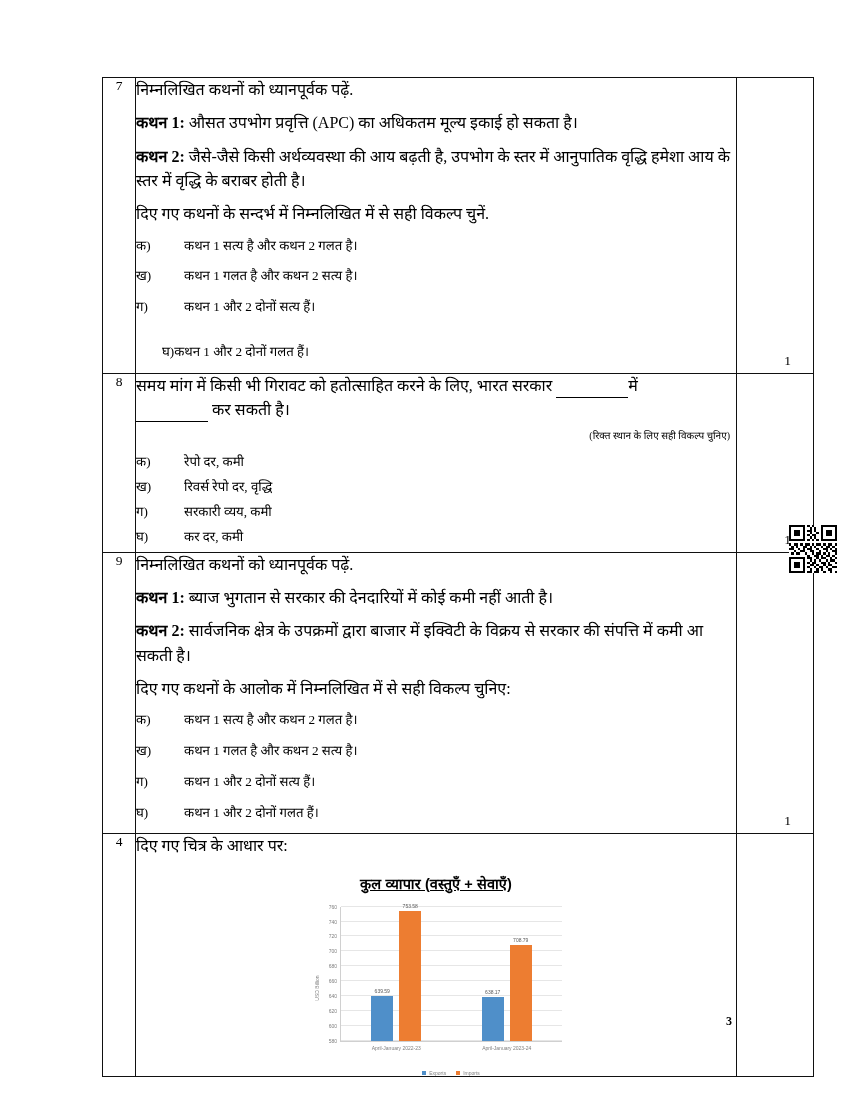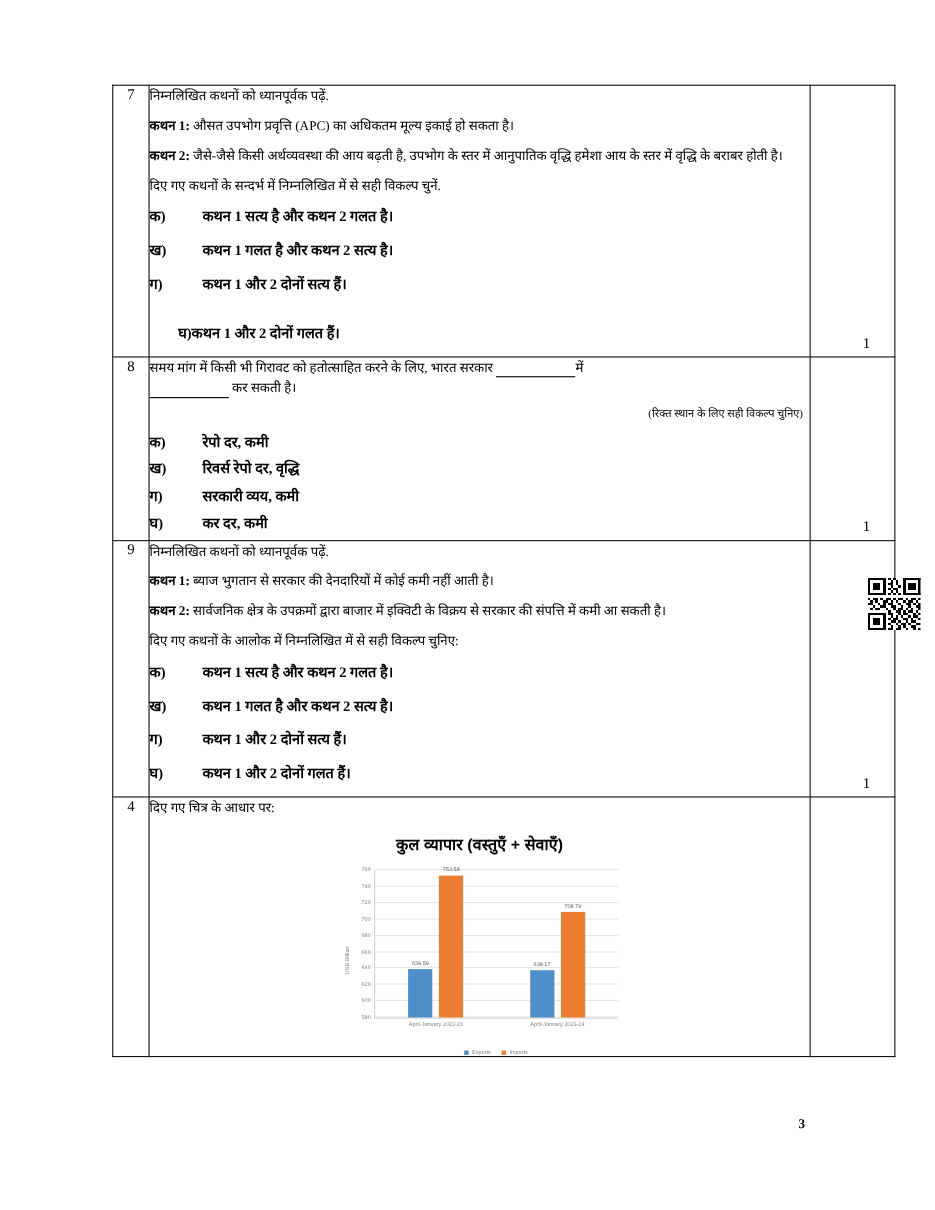--- a/index.html
+++ b/index.html
@@ -55,34 +55,33 @@
   }
   .marks-val {
     position: absolute;
     right: 22px;
     bottom: 4px;
     font-size: 13.5px;
   }
 
   
   .line {
-    font-size: 12px;
+    font-size: 16px;
     line-height: 1.52;
     margin: 0 0 9px 0;
     font-family: "Liberation Serif", "DejaVu Serif", serif;
   }
   .line.tight { margin-bottom: 6px; }
   .lbl {
     font-weight: bold;
   }
   .opts {
     margin: 0;
     padding: 0;
     list-style: none;
-    font-weight: bold;
   }
   .opts li {
     font-size: 13.2px;
     line-height: 1.5;
     margin: 0 0 11px 0;
     padding-left: 26px;
     text-indent: -26px;
     margin-left: 26px;
   }
   .opts.compact li { margin-bottom: 5px; }
@@ -114,20 +113,21 @@
     height: 48px;
     overflow: hidden;
   }
   .qr-wrap svg { display: block; }
 
   
   .chart-block {
     margin-top: 14px;
     width: 100%;
     position: relative;
+    text-decoration: underline;
   }
   .chart-title {
     text-align: center;
     font-weight: bold;
     font-size: 14.5px;
     font-family: "Liberation Sans", sans-serif;
     margin: 0 0 8px 0;
     letter-spacing: .1px;
   }
   .chart-area {

